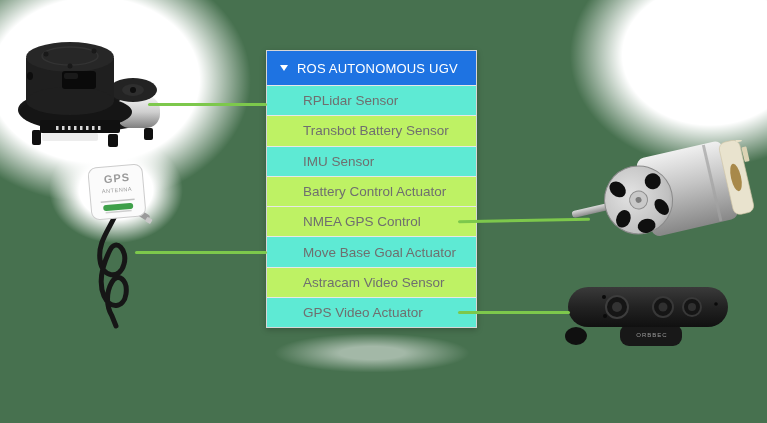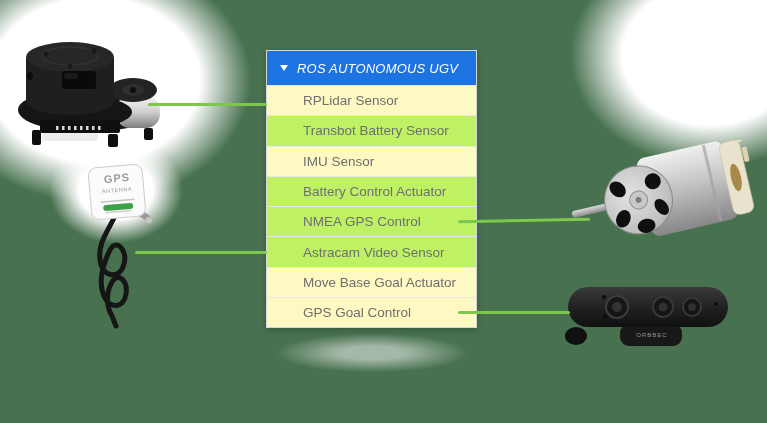--- a/index.html
+++ b/index.html
@@ -20,33 +20,33 @@
 
   
   .panel{
     position:absolute;left:266px;top:50px;width:211px;z-index:10;
     background:#fff;border:1px solid #d6d6d6;box-sizing:border-box;
     box-shadow:0 2px 6px rgba(0,0,0,.22);
   }
   .panel-header{
     height:34px;background:#1e73e2;color:#fff;
     display:flex;align-items:center;padding-left:13px;gap:9px;
-    font-size:13px;letter-spacing:.2px;cursor:pointer;font-style:italic;
+    font-size:13px;letter-spacing:.2px;cursor:pointer;
   }
   .caret{
     width:0;height:0;border-left:4.5px solid transparent;
     border-right:4.5px solid transparent;border-top:6px solid #ffffff;
   }
   .row{
     height:30.3px;display:flex;align-items:center;
     padding-left:36px;font-size:13.5px;color:#6f6f6f;
     background:#bef264;border-top:1px solid #e7e7e7;cursor:pointer;
     box-sizing:border-box;
   }
-  .row.alt{background:#fef9c3;}
+  .row.alt{background:#5eead4;}
 
   
   .connector{
     position:absolute;height:3px;background:#7dc84c;border-radius:2px;z-index:20;
   }
   .c1{left:148px;top:103px;width:119px;}
   .c2{left:135px;top:251px;width:132px;}
   .c3{left:458px;top:219px;width:132px;transform:rotate(-1deg);}
   .c4{left:458px;top:311px;width:112px;}
 
@@ -84,23 +84,23 @@
 <div class="panel">
   <div class="panel-header">
     <span class="caret"></span>
     <span>ROS AUTONOMOUS UGV</span>
   </div>
   <div class="row alt">RPLidar Sensor</div>
   <div class="row">Transbot Battery Sensor</div>
   <div class="row alt">IMU Sensor</div>
   <div class="row">Battery Control Actuator</div>
   <div class="row">NMEA GPS Control</div>
+  <div class="row alt">Move Base Goal Actuator</div>
   <div class="row">Astracam Video Sensor</div>
-  <div class="row alt">Move Base Goal Actuator</div>
-  <div class="row alt">GPS Goal Control</div>
+  <div class="row alt">GPS Video Actuator</div>
 </div>
 
 <div class="device dev-lidar">
   <svg width="160" height="140" viewBox="0 0 160 140">
     <defs>
       <linearGradient id="silver" x1="0" y1="0" x2="0" y2="1">
         <stop offset="0" stop-color="#f4f4f4"></stop>
           <stop offset=".5" stop-color="#cfcfcf"></stop>
           <stop offset="1" stop-color="#7f7f7f"></stop>
       </linearGradient>

